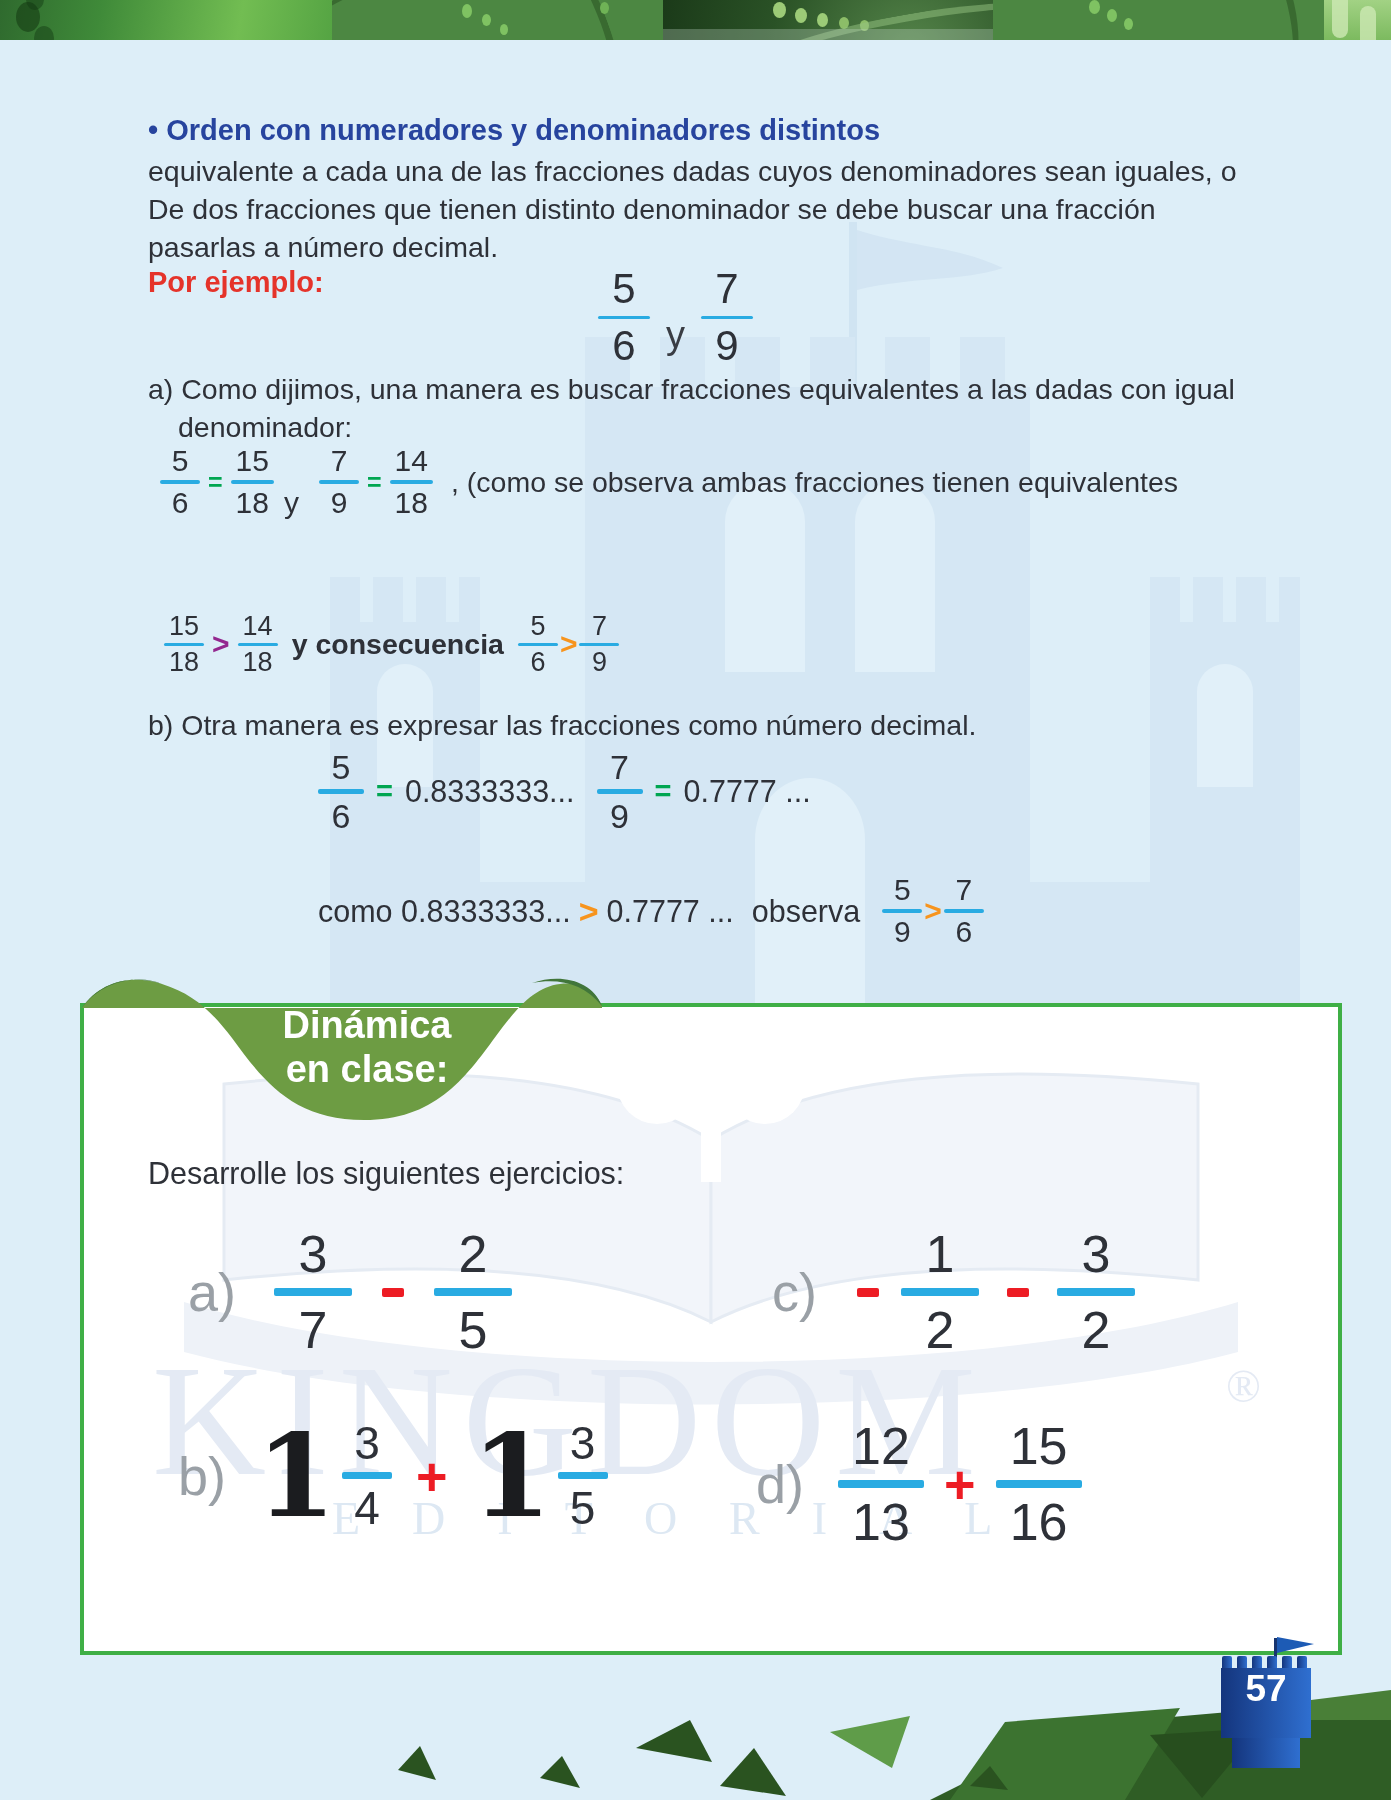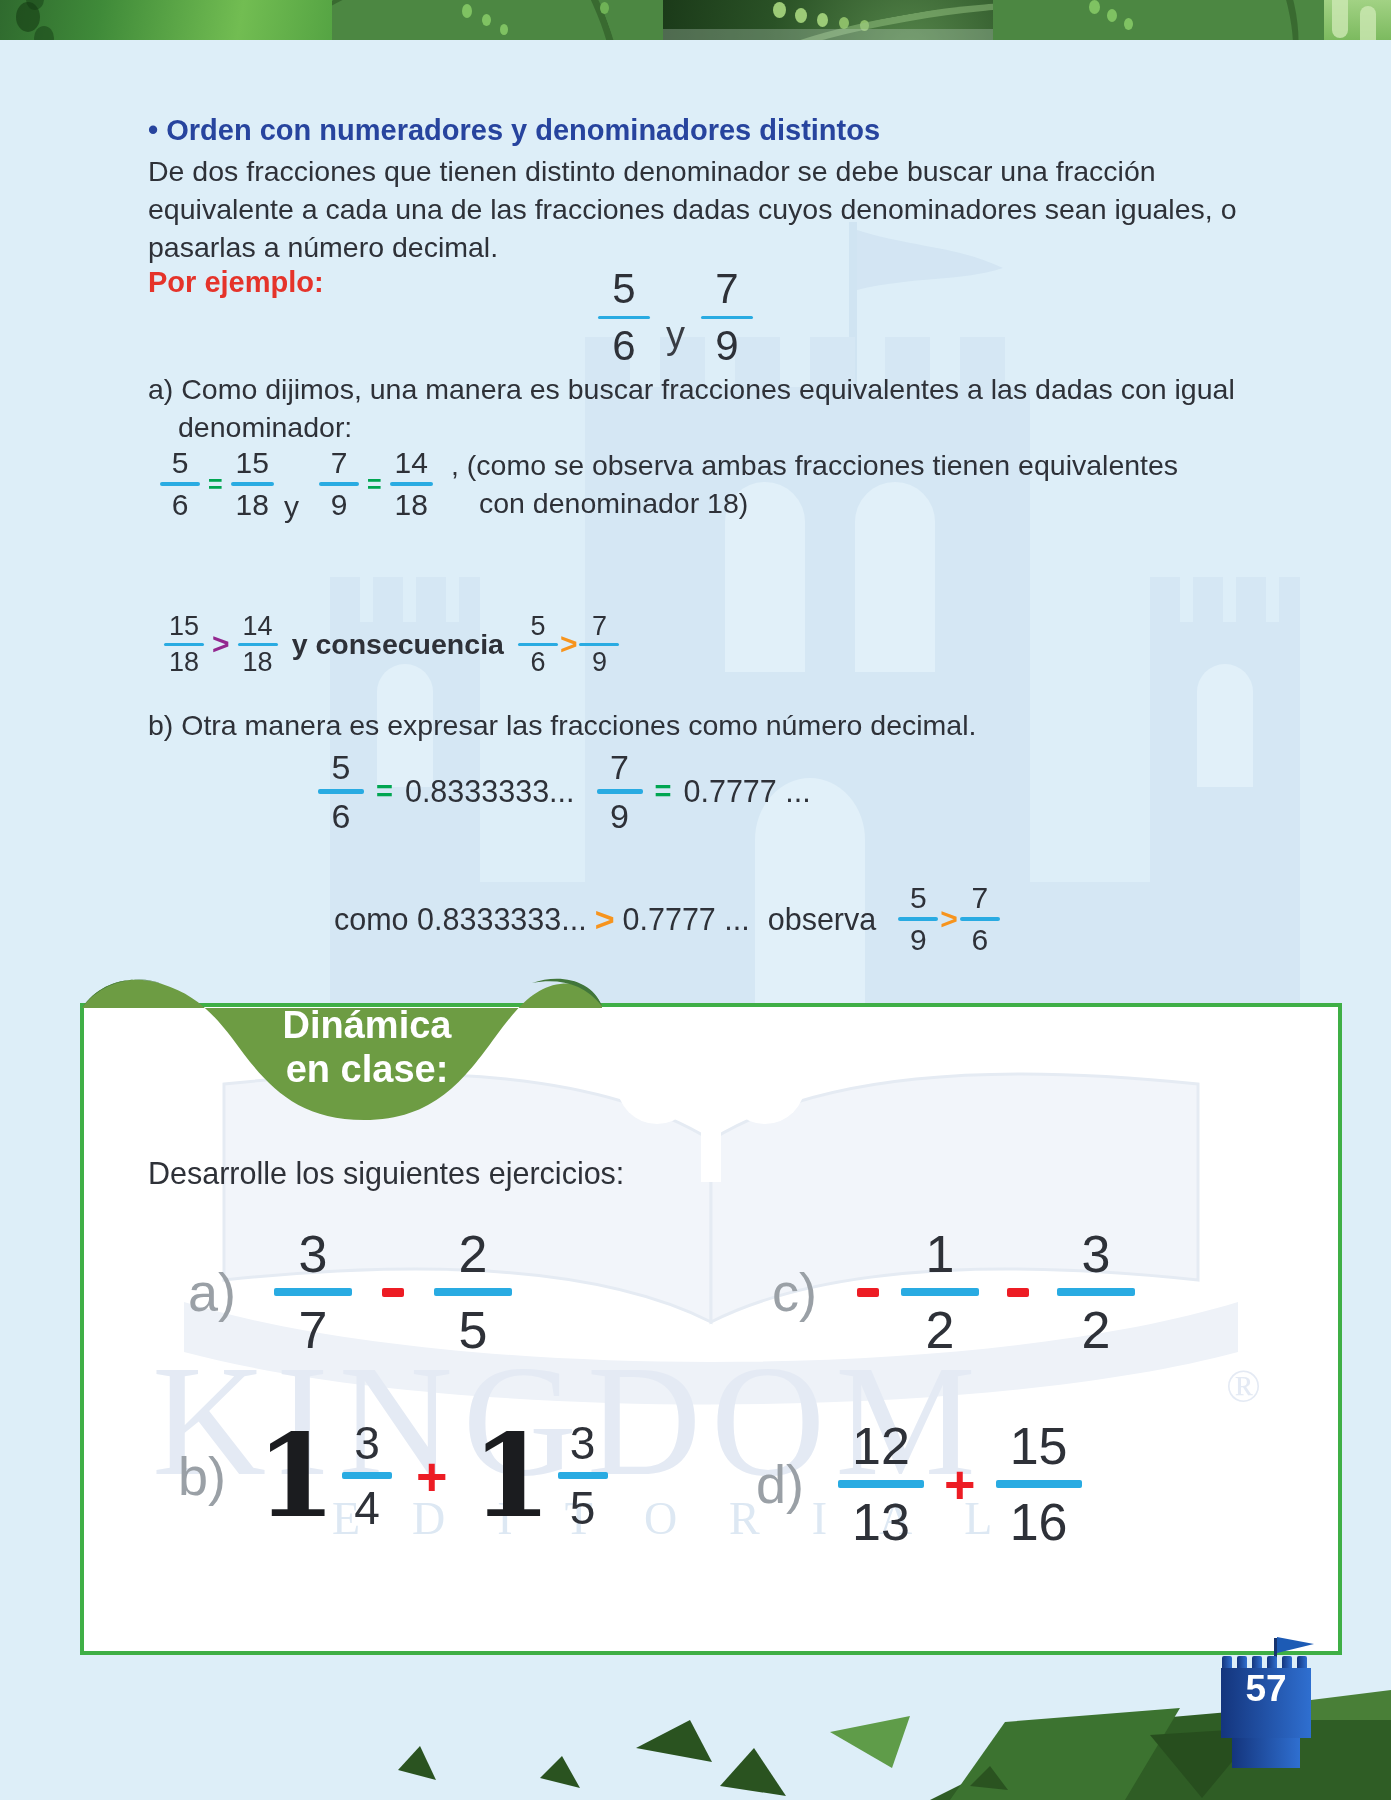--- a/index.html
+++ b/index.html
@@ -152,22 +152,22 @@
 <div class="abs wm kingdom" style="left:152px;top:1330px;text-align:center;">KINGDOM</div>
 <div class="abs wm kingdom-reg" style="left:1226px;top:1360px;">®</div>
 <div class="abs wm editorial" style="left:332px;top:1492px;">EDITORIAL</div>
 
 <div class="abs title nowrap" style="left:148px;top:114px;">
   <span>•</span>
   <span>Orden con numeradores y denominadores distintos</span>
 </div>
 
 <div class="abs body-t" style="left:148px;top:152px;">
+  <div class="nowrap">equivalente a cada una de las fracciones dadas cuyos denominadores sean iguales, o</div>
   <div class="nowrap">De dos fracciones que tienen distinto denominador se debe buscar una fracción</div>
-  <div class="nowrap">equivalente a cada una de las fracciones dadas cuyos denominadores sean iguales, o</div>
   <div class="nowrap">pasarlas a número decimal.</div>
 </div>
 
 <div class="abs red-b nowrap" style="left:148px;top:266px;">Por ejemplo:</div>
 
 <div class="row" style="left:598px;top:268px;">
   <span class="frac f-lg">
     <span class="num">5</span>
     <span class="bar"></span>
     <span class="den">6</span>
@@ -202,21 +202,20 @@
     <span class="den">9</span>
   </span>
   <span class="op-eq">=</span>
   <span class="frac f-sm">
     <span class="num">14</span>
     <span class="bar"></span>
     <span class="den">18</span>
   </span>
   <span class="body-t" style="margin-left:18px;">
     <span class="nowrap" style="display:block;">, (como se observa ambas fracciones tienen equivalentes</span>
-    <span class="nowrap" style="display:block;padding-left:28px;">con denominador 18)</span>
   </span>
 </div>
 
 <div class="row" style="left:148px;top:606px;height:76px;">
   <span class="frac f-xs" style="margin-left:16px;">
     <span class="num">15</span>
     <span class="bar"></span>
     <span class="den">18</span>
   </span>
   <span class="op-gt-p">&gt;</span>
@@ -251,21 +250,21 @@
   <span style="font-size:30.5px;">0.8333333...</span>
   <span class="frac f-md" style="margin-left:22px;">
     <span class="num">7</span>
     <span class="bar"></span>
     <span class="den">9</span>
   </span>
   <span class="op-eq" style="font-size:29px;margin:0 12px;">=</span>
   <span style="font-size:30.5px;">0.7777 ...</span>
 </div>
 
-<div class="row" style="left:334px;top:866px;height:90px;margin-top:8px;">
+<div class="row" style="left:318px;top:866px;height:90px;">
   <span style="font-size:30.5px;">como 0.8333333...</span>
   <span class="op-gt-o" style="font-size:34px;">&gt;</span>
   <span style="font-size:30.5px;">0.7777 ...</span>
   <span style="font-size:30.5px;margin-left:18px;">observa</span>
   <span class="frac f-sm" style="margin-left:22px;">
     <span class="num">5</span>
     <span class="bar"></span>
     <span class="den">9</span>
   </span>
   <span class="op-gt-o" style="margin:0 2px;">&gt;</span>

